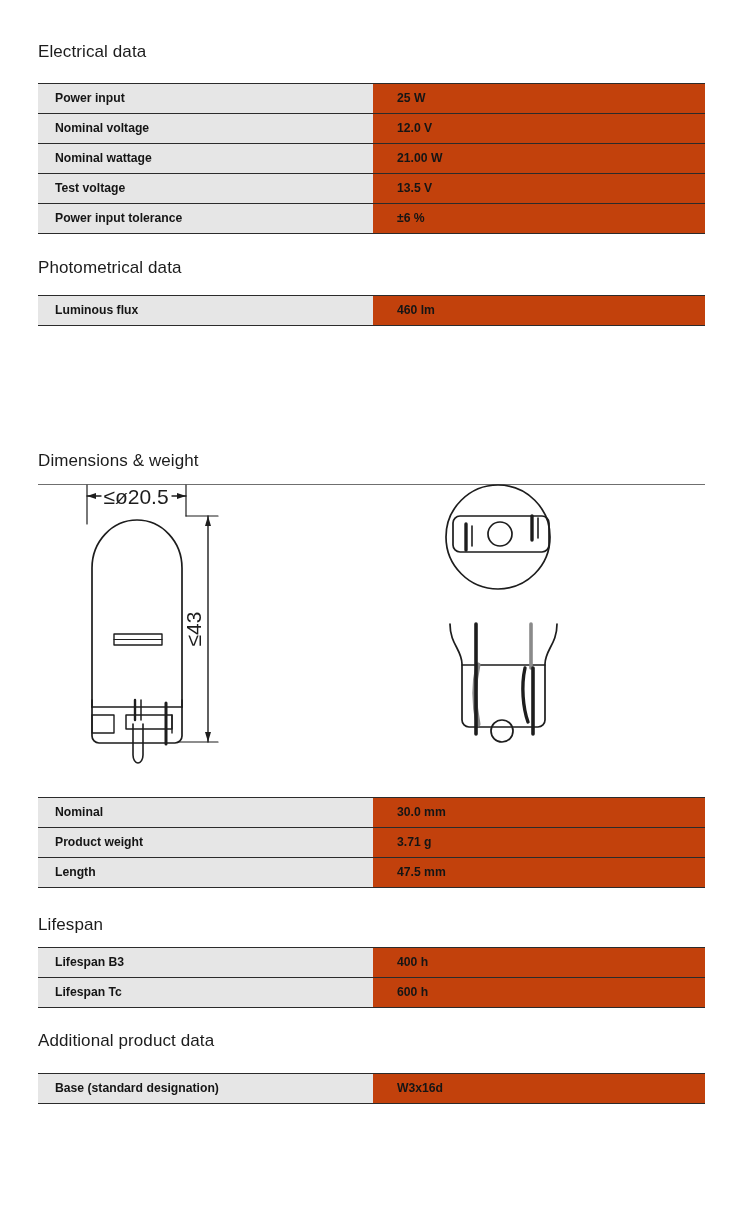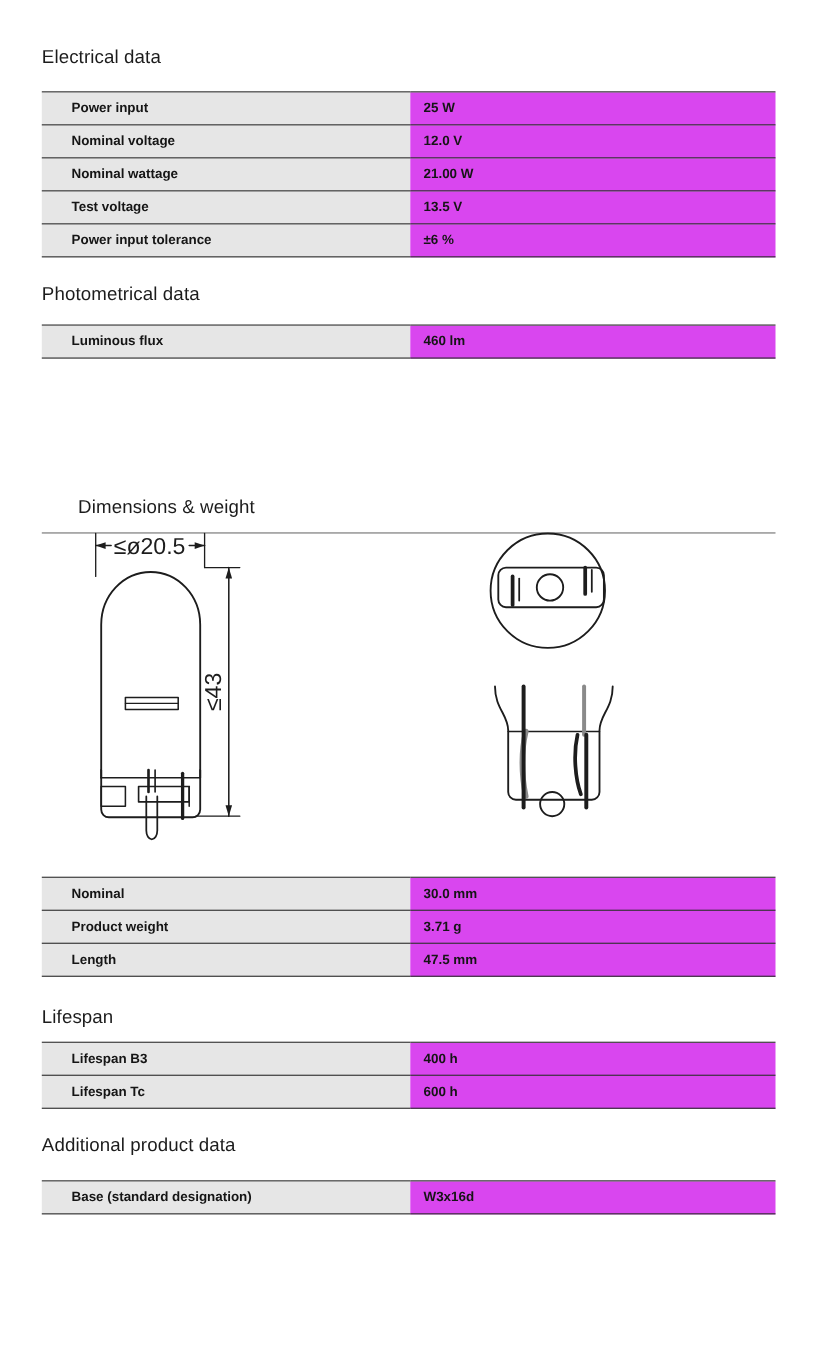--- a/index.html
+++ b/index.html
@@ -61,27 +61,27 @@
     border-top: 1.3px solid #2b2b2b;
     height: 29px;
     line-height: 29px;
   }
   .data-table tr:last-child td {
     border-bottom: 1.3px solid #2b2b2b;
   }
   .data-table td.label {
     width: 335px;
     background: #e6e6e6;
-    padding-left: 27px;
+    padding-left: 17px;
     box-sizing: border-box;
   }
   .data-table td.value {
     width: 332px;
-    background: #d946ef;
-    padding-left: 12px;
+    background: #c2410c;
+    padding-left: 24px;
     box-sizing: border-box;
     margin-left: 44px;
   }
 
   
   .drawing-area {
     position: absolute;
     left: 38px;
     top: 472px;
     width: 667px;
@@ -127,21 +127,21 @@
 
   <table class="data-table" style="top:295px;">
     <tbody>
       <tr>
         <td class="label">Luminous flux</td>
         <td class="value">460 lm</td>
       </tr>
     </tbody>
   </table>
 
-  <div class="section-heading" style="top:451px;margin-left:33px;">Dimensions &amp; weight</div>
+  <div class="section-heading" style="top:451px;">Dimensions &amp; weight</div>
   <div class="heading-rule" style="top:484px;"></div>
 
   <div class="drawing-area">
     <svg width="667" height="295" viewBox="0 0 667 295">
       <g fill="none" stroke="#1d1d1d" stroke-width="1.6" stroke-linecap="round" stroke-linejoin="round">
 
         <line x1="49" y1="13" x2="49" y2="52" stroke-width="1.2"></line>
         <line x1="148" y1="13" x2="148" y2="44" stroke-width="1.2"></line>
 
         <line x1="49" y1="24" x2="63" y2="24" stroke-width="1.4"></line>

